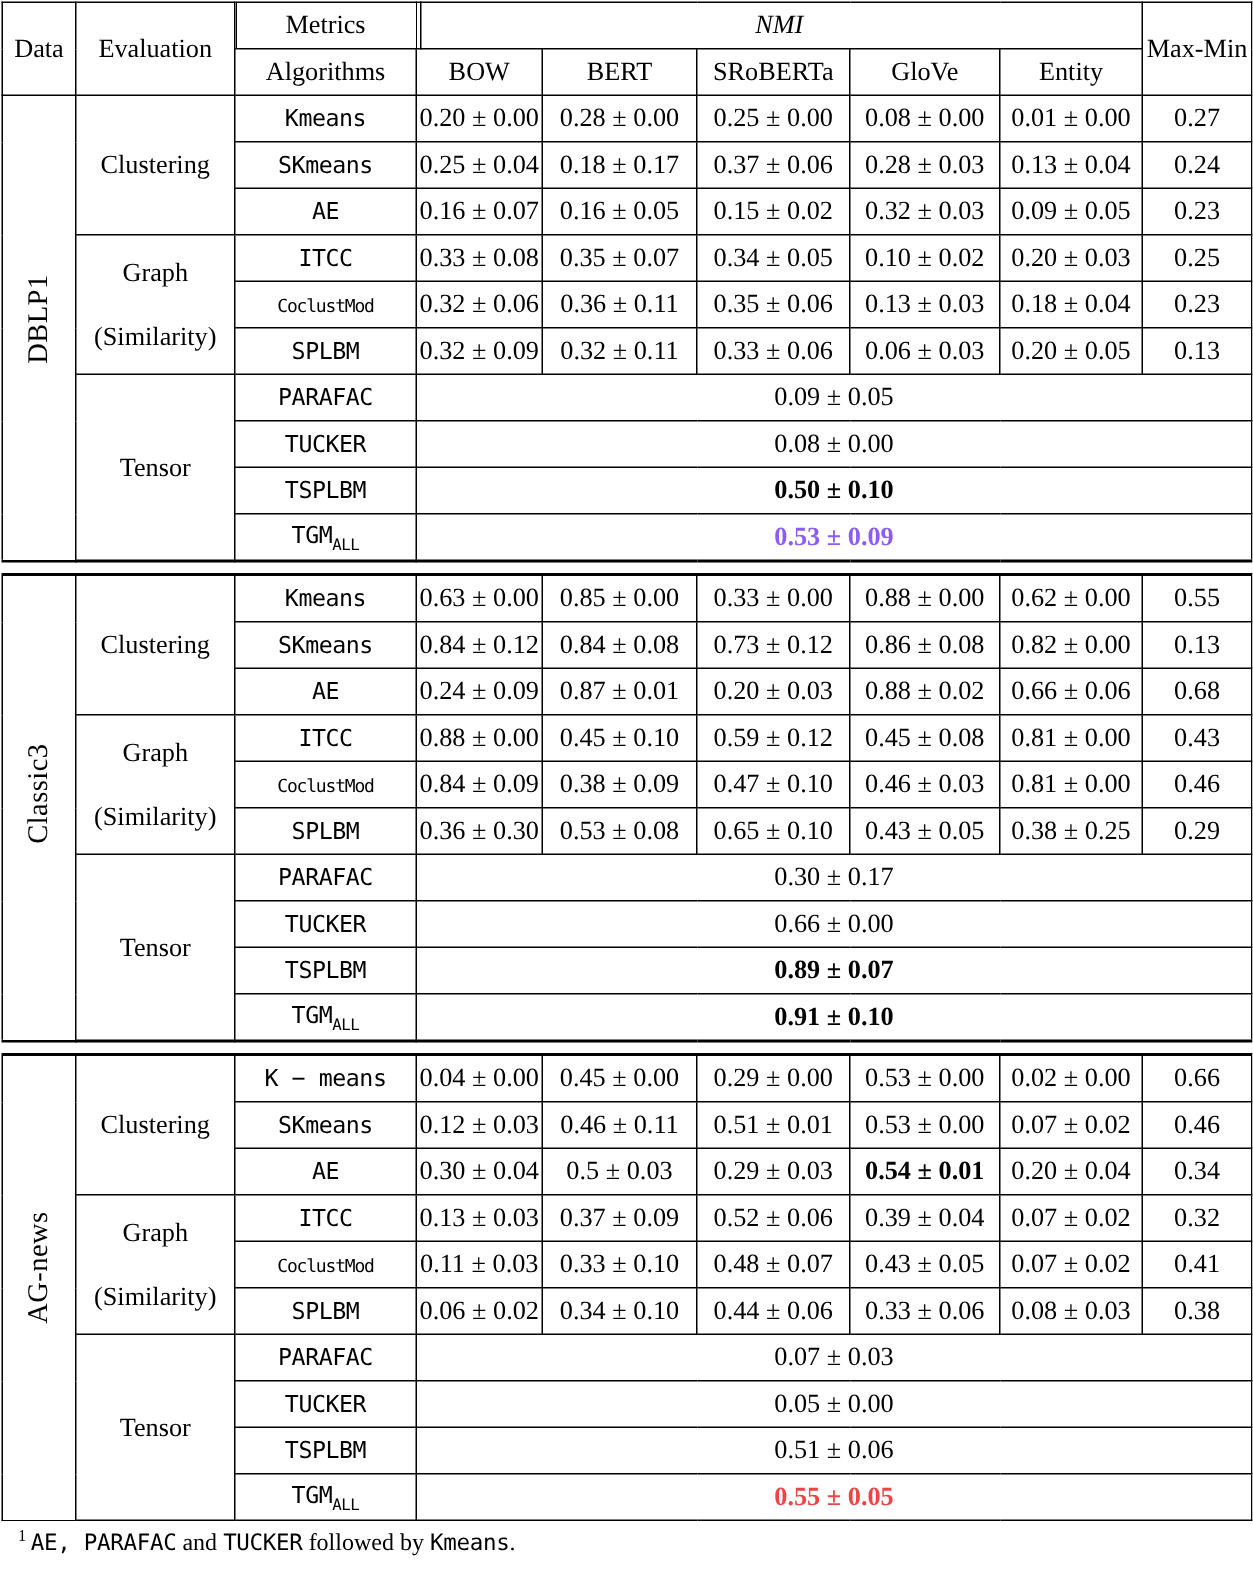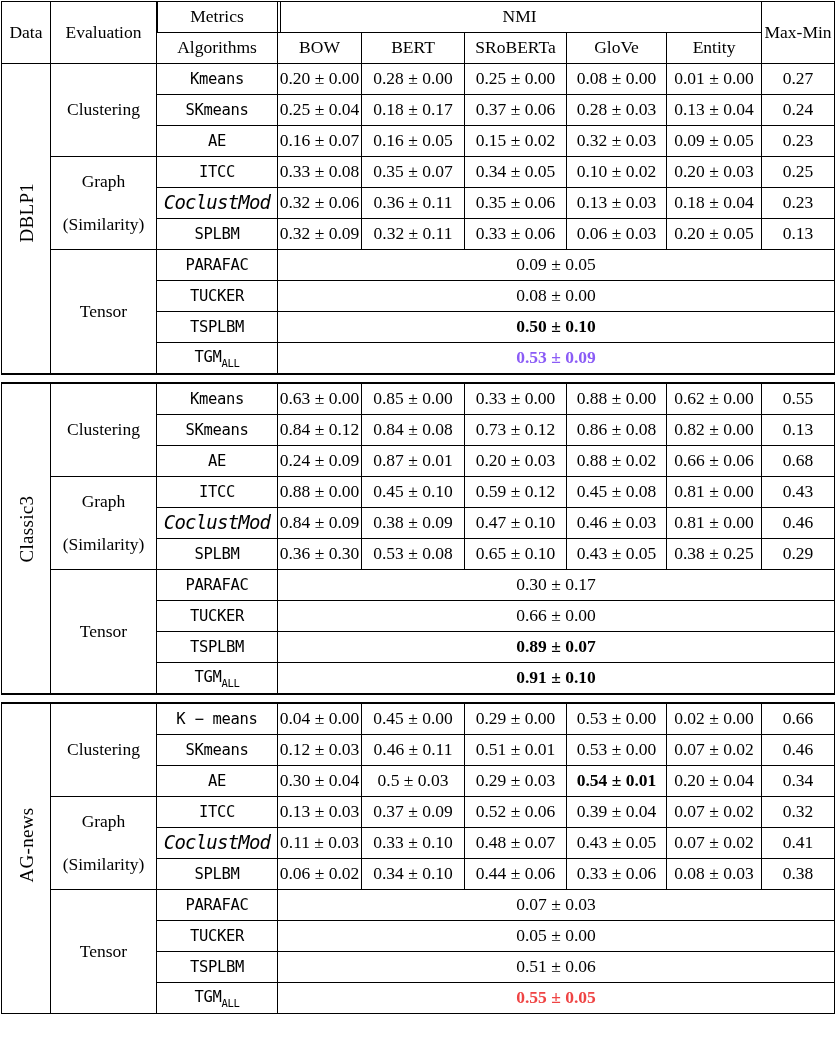--- a/index.html
+++ b/index.html
@@ -52,20 +52,21 @@
   col.c-maxmin   { width: 73px;  }
 
   
   .h-metrics, .h-algorithms {
     font-size: 19px;
     height: 30px;
   }
   .h-nmi {
     font-size: 19px;
     height: 30px;
+    font-style: italic;
   }
   .h-emb { font-size: 19px; height: 30px; }
   .h-data, .h-eval {
     font-size: 19px;
   }
   .h-maxmin { font-size: 16px; }
 
   
   .dbl-right {
     border-right: 1px solid #000;
@@ -93,21 +94,21 @@
     font-size: 19px;
     letter-spacing: 0.3px;
   }
 
   
   .mono {
     font-family: "DejaVu Sans Mono", "Liberation Mono", monospace;
     font-size: 15.5px;
     letter-spacing: -0.3px;
   }
-  .mono.sm { font-size: 19px; letter-spacing: -0.8px; font-style: italic; }
+  .mono.sm { font-size: 12px; letter-spacing: -0.8px; }
   .sub {
     font-size: 10.5px;
     vertical-align: sub;
     letter-spacing: -0.3px;
   }
 
   
   td.val { font-size: 17px; height: 30px; white-space: nowrap; }
   td.val.bold { font-weight: bold; }
   td.span-all { height: 30px; font-size: 17px; }
@@ -408,14 +409,17 @@
           <td><span class="mono">TSPLBM</span></td>
           <td class="span-all" colspan="6">0.51 ± 0.06</td>
         </tr>
         <tr class="tensor botrule">
           <td><span class="mono">TGM</span><span class="mono sub">ALL</span></td>
           <td class="span-all" colspan="6" style="font-weight:bold;color:#ef4444;">0.55 ± 0.05</td>
         </tr>
       </tbody>
   </table>
 
+  <div class="footnote">
+    <sup>1</sup><span class="mono">AE, PARAFAC</span><span> and </span><span class="mono"> TUCKER</span><span> followed by </span><span class="mono">Kmeans</span><span>.</span>
+  </div>
 
 </div>
 
 </body></html>

